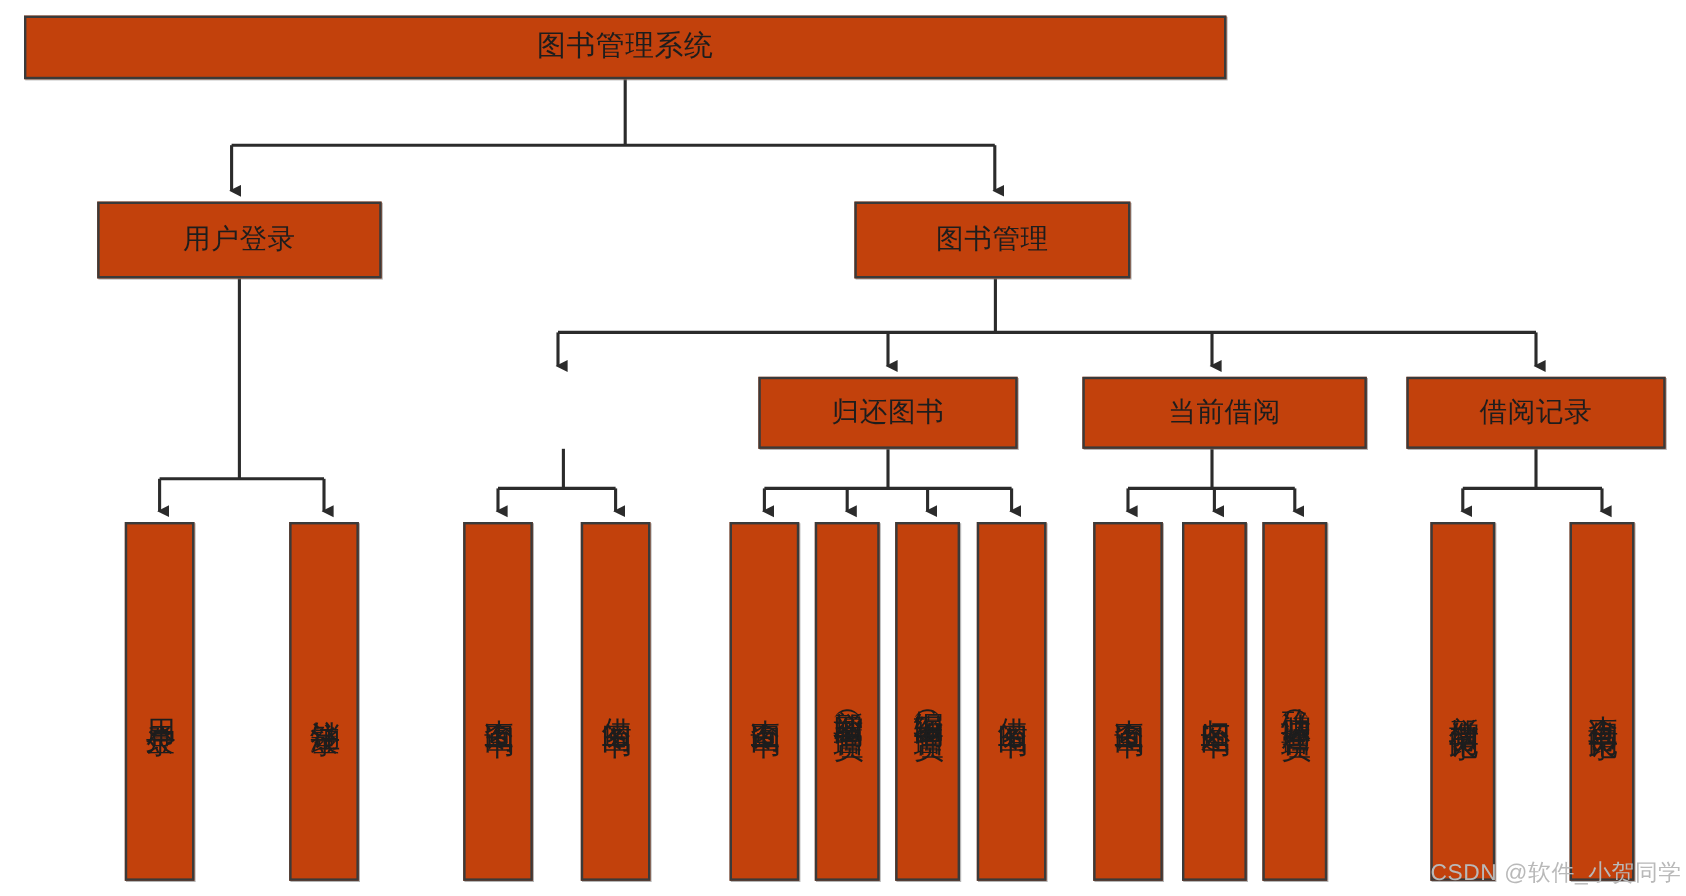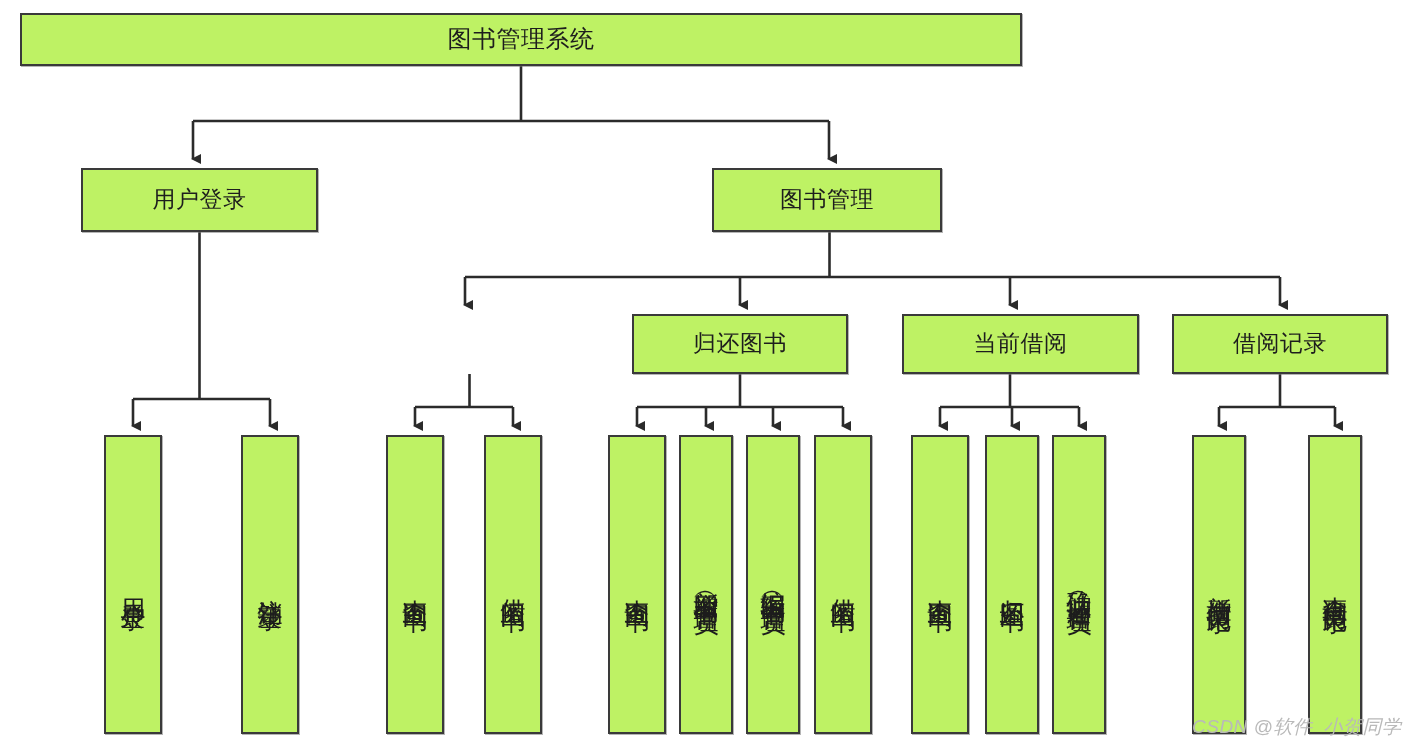--- a/index.html
+++ b/index.html
@@ -22,21 +22,21 @@
     position: absolute;
     left: 0;
     top: 0;
     width: 1405px;
     height: 747px;
     pointer-events: none;
   }
   .node {
     position: absolute;
     box-sizing: border-box;
-    background: #bef264;
+    background: #c2410c;
     border: 2px solid #3a3a3a;
     box-shadow: 1px 1px 0 0 rgba(120,120,120,0.55);
     display: flex;
     align-items: center;
     justify-content: center;
     color: #1d1d1d;
     z-index: 2;
   }
   .node .lbl {
     display: block;
@@ -176,15 +176,15 @@
   <div class="node v" id="n-leaf-10" style="left: 1052px; top: 435px; width: 54px; height: 299px;">
     <span class="lbl">确认归还（管理员）</span>
   </div>
   <div class="node v" id="n-leaf-11" style="left: 1192px; top: 435px; width: 54px; height: 299px;">
     <span class="lbl">新增借阅记录</span>
   </div>
   <div class="node v" id="n-leaf-12" style="left: 1308px; top: 435px; width: 54px; height: 299px;">
     <span class="lbl">查询借阅记录</span>
   </div>
 
-  <div class="watermark" id="wm" style="left: 1192px; top: 714px; font-style: italic;">CSDN @软件_小贺同学</div>
+  <div class="watermark" id="wm" style="left: 1192px; top: 714px;">CSDN @软件_小贺同学</div>
 
 </div>
 
 </body></html>

